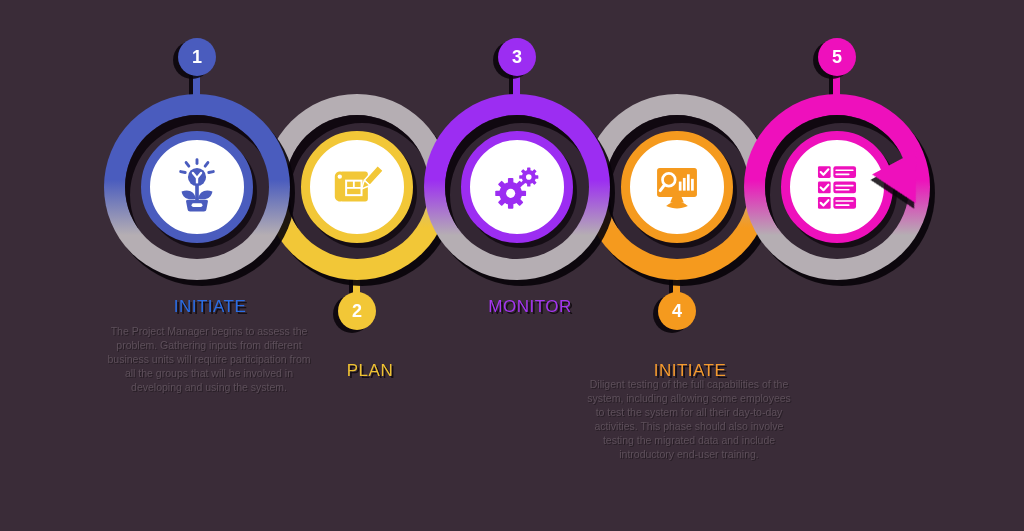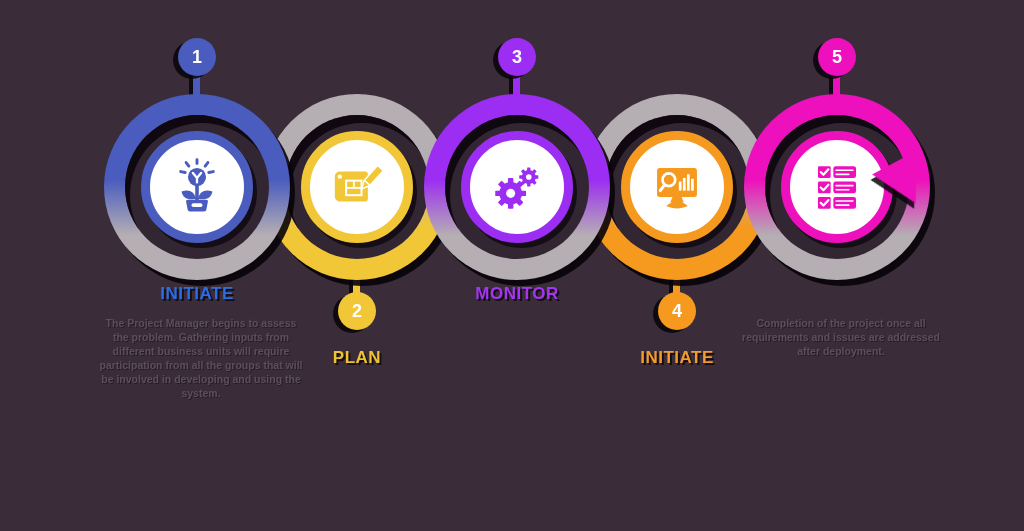--- a/index.html
+++ b/index.html
@@ -68,32 +68,32 @@
     border-left:25px solid transparent;
     border-right:25px solid transparent;
     border-top:46px solid var(--c);
     transform:rotate(-28deg);
     filter:drop-shadow(-4px 4px 0 rgba(8,3,9,0.85));
     z-index:4;
   }
 
   
   .title{
-    position:absolute;width:100%;margin:0;
+    position:absolute;width:100%;margin:13px;
     text-align:center;
-    font-size:17px;font-weight:bold;letter-spacing:.5px;
+    font-size:17px;font-weight:normal;letter-spacing:.5px;
     color:var(--tc);
     text-shadow:2px 2px 0 #150e14;
   }
   .odd .title{top:284px;}
   .even .title{top:348px;}
   .desc{
-    position:absolute;left:-10px;width:206px;margin:4px;
+    position:absolute;left:-10px;width:206px;margin:12px;
     text-align:center;
-    font-size:10.5px;font-weight:bold;line-height:1.33;
+    font-size:10.5px;font-weight:normal;line-height:1.33;
     color:var(--body,#5c4e59);
     text-shadow:1px 1px 0 rgba(0,0,0,0.35);
   }
   .odd .desc{top:313px;}
   .even .desc{top:366px;}
 </style>
 </head>
 <body>
 
 <div class="canvas" style="background: rgb(58, 44, 56); --gray: #b5aeb3; --body: #5d4f5a; --badge-text: #ffffff;">
@@ -200,20 +200,21 @@
         <line x1="18" y1="30" x2="13.5" y2="36" stroke="#fff" stroke-width="3.4" stroke-linecap="round"></line>
         <rect x="34" y="26" width="3" height="10" fill="#fff"></rect>
         <rect x="38.5" y="22" width="3" height="14" fill="#fff"></rect>
         <rect x="43" y="18" width="3" height="18" fill="#fff"></rect>
         <rect x="47.5" y="23" width="3" height="13" fill="#fff"></rect>
         <path d="M27 43 h10 l2.5 6 h-15z" fill="currentColor"></path>
         <path d="M20 53 c8-7 16-7 24 0 c-8 3.5-16 3.5-24 0z" fill="currentColor"></path>
       </svg>
     </div>
     <h2 class="title">INITIATE</h2>
+    <p class="desc">Diligent testing of the full capabilities of the system, including allowing some employees to test the system for all their day-to-day activities. This phase should also involve testing the migrated data and include introductory end-user training.</p>
   </div>
 
   <div class="stage odd" style="left: 744px; --c: #ee10bc; --tc: #ef13c8;">
     <div class="stem"></div>
     <div class="badge">5</div>
     <div class="ring-outer"></div>
     <div class="flow-arrow"></div>
     <div class="ring-gap"></div>
     <div class="inner-circle">
       <svg viewBox="0 0 64 64">
@@ -233,16 +234,15 @@
         <g stroke="#fff" stroke-width="1.8" stroke-linecap="round">
           <line x1="31" y1="13.5" x2="49.5" y2="13.5"></line>
             <line x1="31" y1="18" x2="45" y2="18"></line>
           <line x1="31" y1="30.5" x2="49.5" y2="30.5"></line>
             <line x1="31" y1="35" x2="45" y2="35"></line>
           <line x1="31" y1="47.5" x2="49.5" y2="47.5"></line>
             <line x1="31" y1="52" x2="45" y2="52"></line>
         </g>
       </svg>
     </div>
-    <p class="desc">Completion of the project once all requirements and issues are addressed after deployment.</p>
   </div>
 
 </div>
 
 </body></html>

